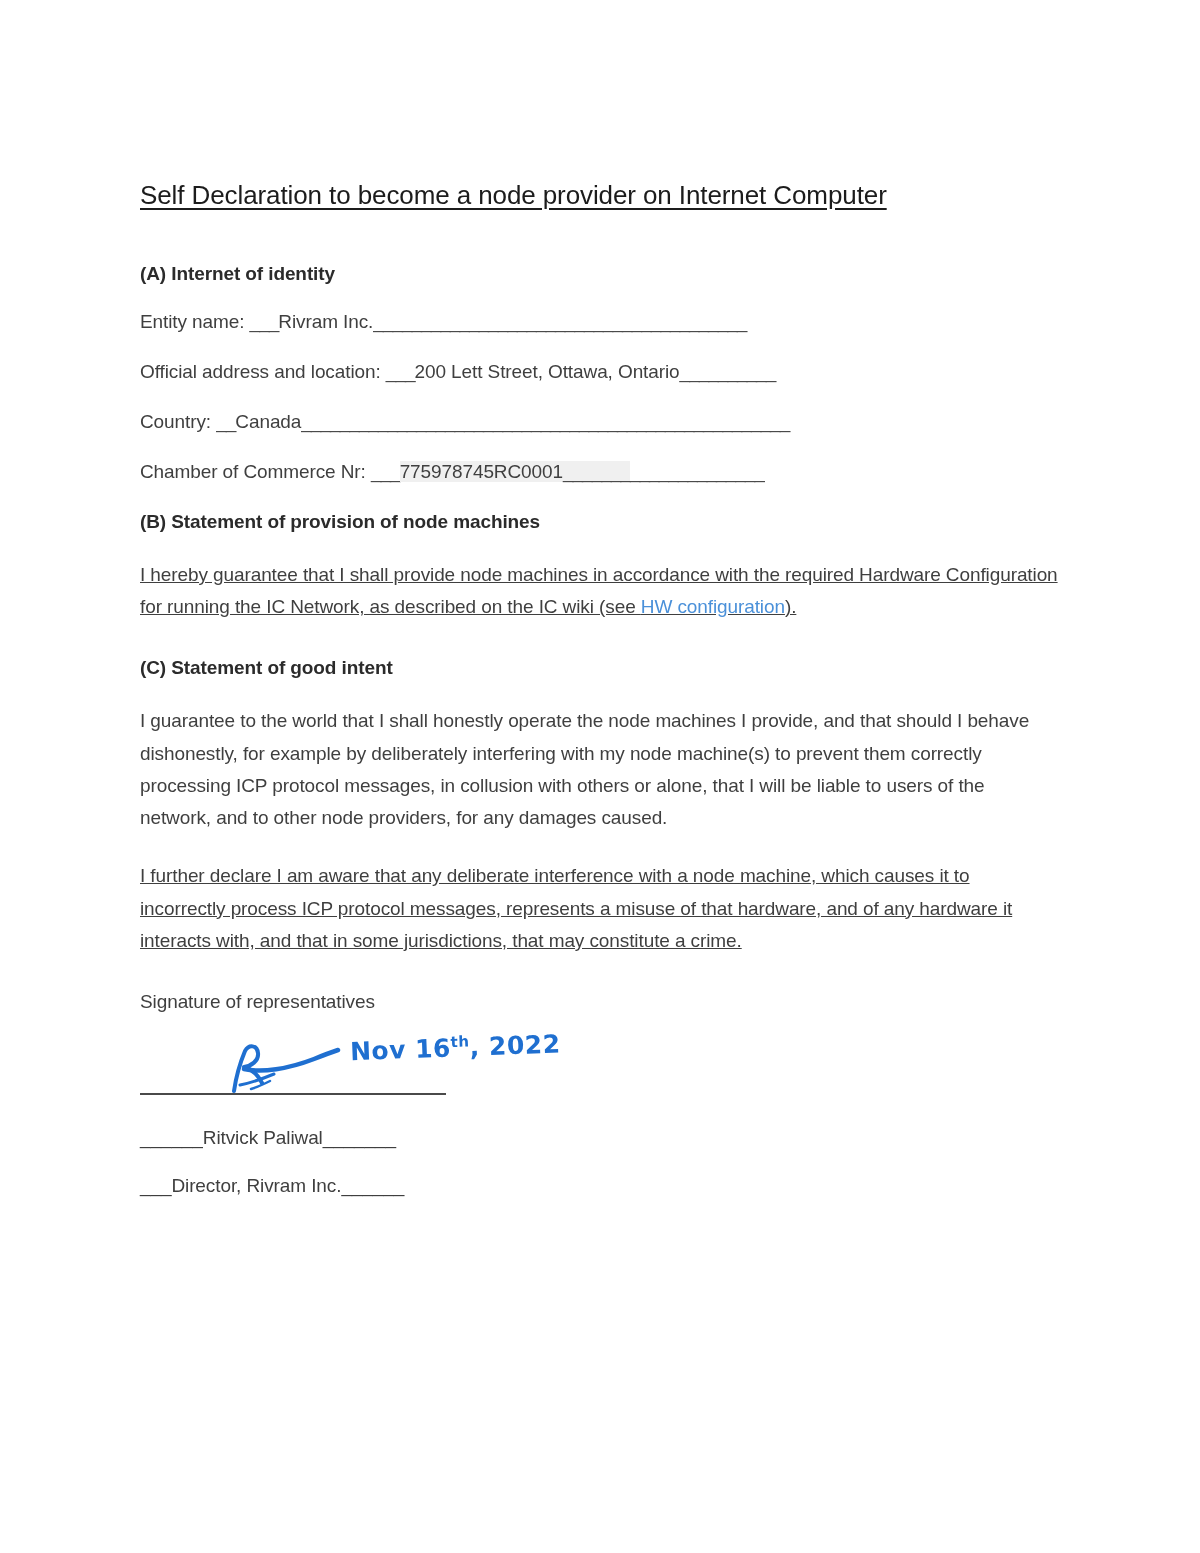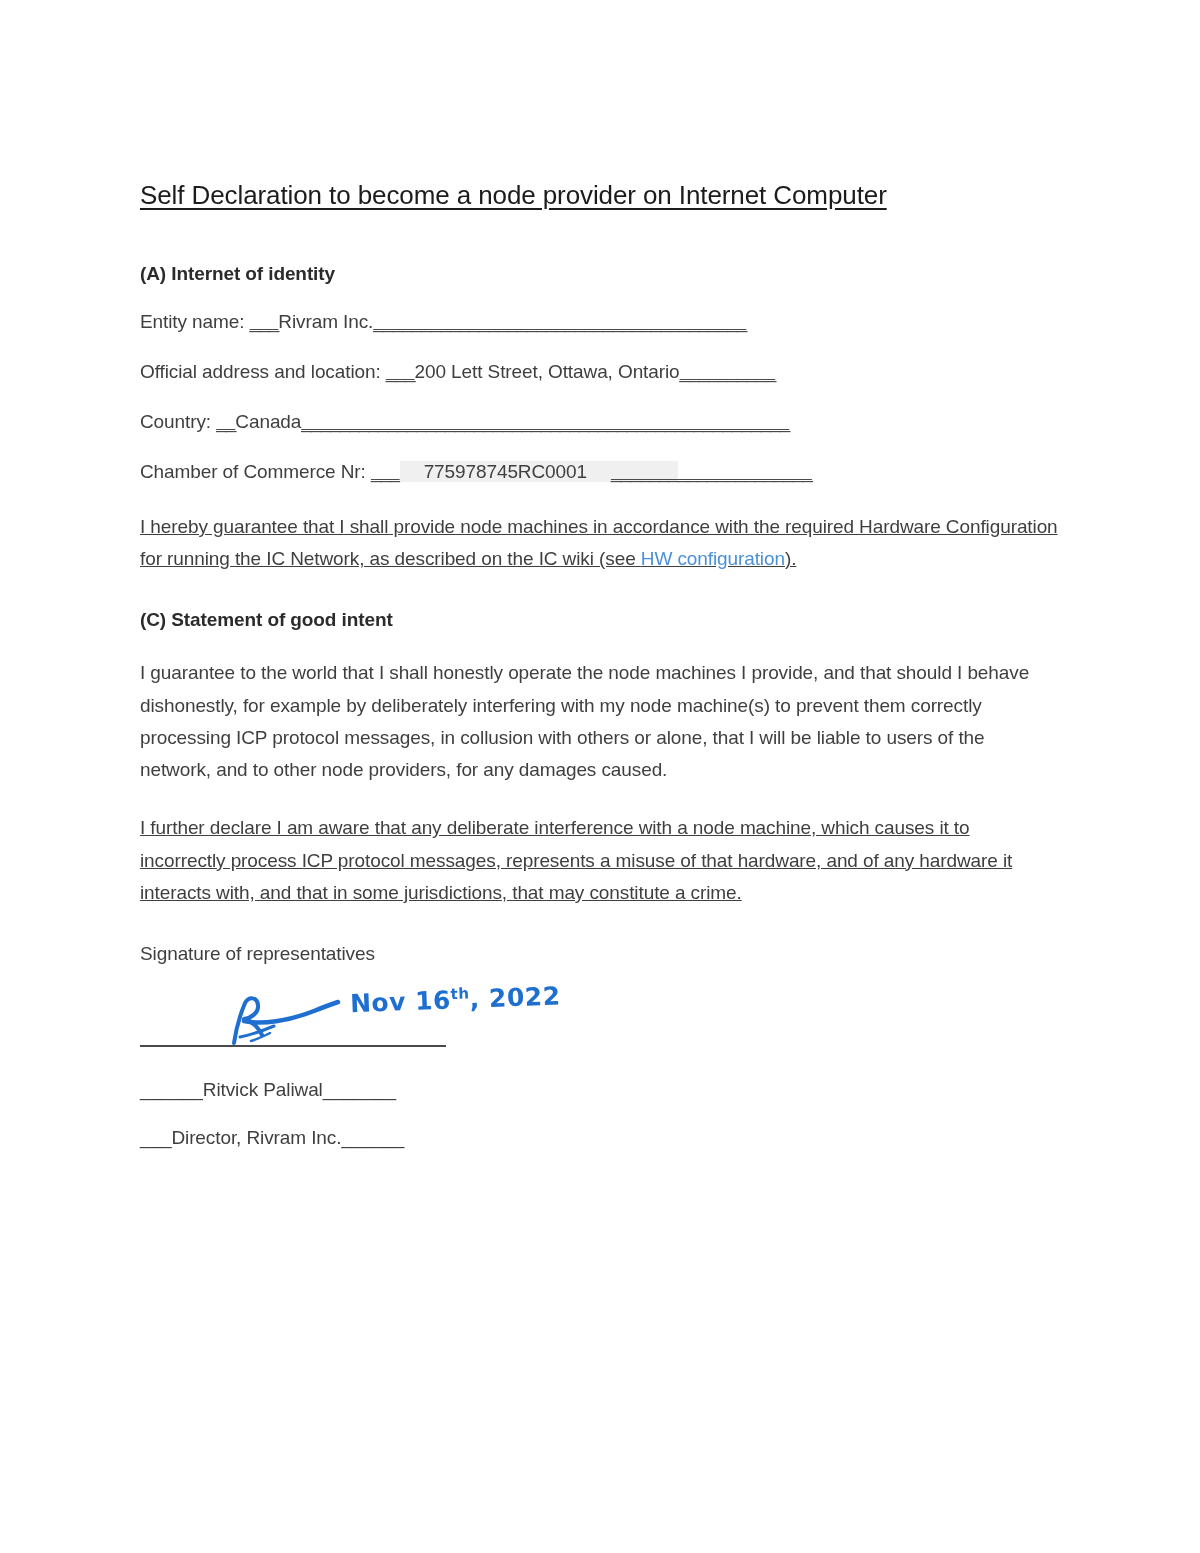--- a/index.html
+++ b/index.html
@@ -47,25 +47,23 @@
     margin: 0 0 28px 0;
     white-space: nowrap;
     letter-spacing: -0.1px;
     overflow: hidden;
   }
   .field-label { }
   .field-value { }
   .rule {
     color: #4a4a4a;
     letter-spacing: -1px;
-    text-decoration: underline;
   }
   .hl {
     background: #f0f0f0;
-    padding-left: 24px;
   }
   .body-par {
     font-size: 19px;
     line-height: 1.70;
     color: #3f3f3f;
     margin: 0 0 26px 0;
     letter-spacing: -0.1px;
     max-width: 922px;
   }
   .body-par.last-of-sec { margin-bottom: 34px; text-decoration: underline; }
@@ -133,20 +131,21 @@
   <h2 class="section-heading tight-top">(A) Internet of identity</h2>
 
   <p class="field-line"><span class="field-label">Entity name: </span><span class="rule">___</span><span class="field-value">Rivram Inc.</span><span class="rule">_______________________________________</span></p>
 
   <p class="field-line"><span class="field-label">Official address and location: </span><span class="rule">___</span><span class="field-value">200 Lett Street, Ottawa, Ontario</span><span class="rule">__________</span></p>
 
   <p class="field-line"><span class="field-label">Country: </span><span class="rule">__</span><span class="field-value">Canada</span><span class="rule">___________________________________________________</span></p>
 
   <p class="field-line"><span class="field-label">Chamber of Commerce Nr: </span><span class="rule">___</span><span class="field-value hl">775978745RC0001</span><span class="rule hl">_______</span><span class="rule">______________</span></p>
 
+  <h2 class="section-heading">(B) Statement of provision of node machines</h2>
 
   <p class="body-par last-of-sec"><span>I hereby guarantee that I shall provide node machines in accordance with the required Hardware Configuration for running the IC Network, as described on the IC wiki (see </span><span class="link">HW configuration</span><span>).</span></p>
 
   <h2 class="section-heading">(C) Statement of good intent</h2>
 
   <p class="body-par">I guarantee to the world that I shall honestly operate the node machines I provide, and that should I behave dishonestly, for example by deliberately interfering with my node machine(s) to prevent them correctly processing ICP protocol messages, in collusion with others or alone, that I will be liable to users of the network, and to other node providers, for any damages caused.</p>
 
   <p class="body-par last-of-sec">I further declare I am aware that any deliberate interference with a node machine, which causes it to incorrectly process ICP protocol messages, represents a misuse of that hardware, and of any hardware it interacts with, and that in some jurisdictions, that may constitute a crime.</p>
 
   <p class="sig-label">Signature of representatives</p>

